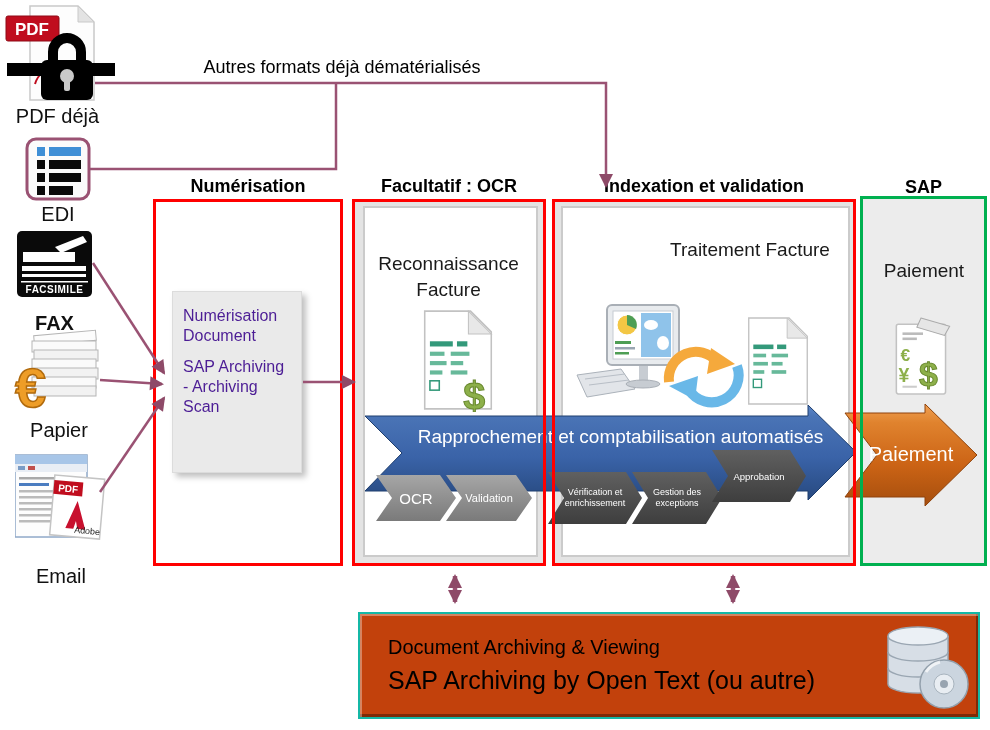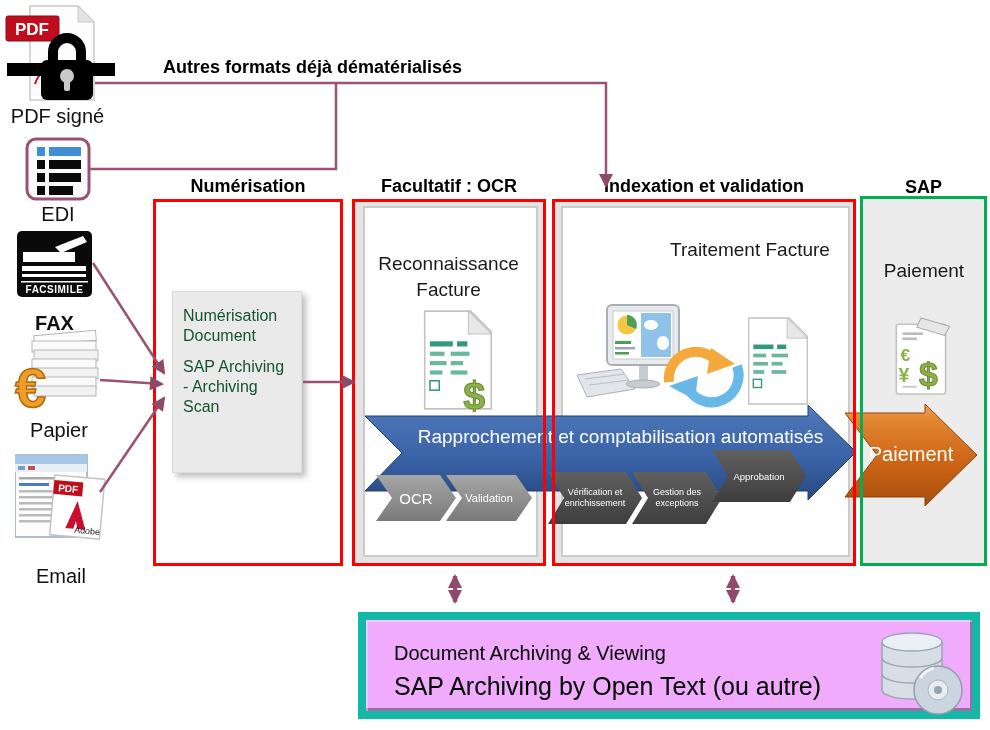--- a/index.html
+++ b/index.html
@@ -3,45 +3,45 @@
 <meta charset="utf-8">
 <style>
   html,body{margin:0;padding:0;background:#fff;}
   #canvas{position:relative;width:990px;height:730px;background:#fff;overflow:hidden;
           font-family:"Liberation Sans",sans-serif;}
   .abs{position:absolute;}
   
   .z0{z-index:0}.z1{z-index:1}.z2{z-index:2}.z4{z-index:4}.z5{z-index:5}.z6{z-index:6}.z7{z-index:7}
 
   .col-header{font-weight:bold;font-size:18px;color:#000;text-align:center;}
-  .note-header{font-weight:bold;font-size:18px;color:#000;}
+  .note-header{font-weight:normal;font-size:18px;color:#000;text-align:center;}
 
   .fill-box{position:absolute;}
   .border-red{position:absolute;border:3px solid #FF0000;background:transparent;}
   .border-green{position:absolute;border:3px solid #00B050;background:transparent;}
   .inner-white{position:absolute;background:#fff;border:2px solid #CBCBCB;}
 
   .scan-box{position:absolute;background:#EAEAEA;border:1px solid #DCDCDC;
-            box-shadow:4px 4px 6px rgba(0,0,0,0.25);color:#14532d;font-size:16px;
+            box-shadow:4px 4px 6px rgba(0,0,0,0.25);color:#4c1d95;font-size:16px;
             line-height:1.25;padding:14px 10px;box-sizing:border-box;}
   .scan-box p{margin:0 0 11px 0;}
 
   .box-title{position:absolute;font-size:19px;color:#1a1a1a;text-align:center;line-height:1.35;}
 
   .src-label{position:absolute;font-size:20px;color:#111;text-align:center;}
 
   .arrow-text{position:absolute;color:#fff;font-size:19px;text-align:center;white-space:nowrap;}
 
   .chevron{position:absolute;display:flex;align-items:center;justify-content:center;
            color:#fff;font-weight:normal;text-align:center;
            clip-path:polygon(0 0,calc(100% - 16px) 0,100% 50%,calc(100% - 16px) 100%,0 100%,16px 50%);}
   .chev-gray{background:linear-gradient(180deg,#A6A6A6,#7A7A7A);}
   .chev-dark{background:linear-gradient(180deg,#606060,#3E3E3E);}
 
-  .archive-box{position:absolute;background:#f0abfc;border:8px solid #14b8a6;
+  .archive-box{position:absolute;background:#c2410c;border:2px solid #14b8a6;
                box-shadow:inset 2px 2px 0 rgba(255,255,255,0.35),inset -2px -3px 0 rgba(0,0,0,0.35);
                box-sizing:border-box;}
   .archive-line1{position:absolute;left:28px;top:22px;font-size:20px;color:#000;}
   .archive-line2{position:absolute;left:28px;top:52px;font-size:25px;color:#000;}
 
   svg{display:block;}
 </style>
 </head>
 <body>
 
@@ -65,21 +65,21 @@
     <path d="M73,2 v16 h16 z" fill="#E3E3E3" stroke="#C9C9C9" stroke-width="1"></path>
     <path d="M30,80 c4,-12 9,-12 11,-3 c2,9 6,-9 11,-4" stroke="#C00D1E" stroke-width="2" fill="none"></path>
     <rect x="1" y="12" width="53" height="25" rx="2" fill="#C00D1E" stroke="#8E0A16"></rect>
     <text x="27" y="31" text-anchor="middle" font-size="17" font-weight="bold" fill="#fff">PDF</text>
     <rect x="2" y="59" width="108" height="13" fill="#000"></rect>
     <path d="M48,62 v-14 a14,14 0 0 1 28,0 v14" fill="none" stroke="#000" stroke-width="10"></path>
     <rect x="36" y="56" width="52" height="40" rx="6" fill="#000"></rect>
     <circle cx="62" cy="72" r="7" fill="#C9C9C9"></circle>
     <rect x="59" y="74" width="6" height="13" rx="2" fill="#C9C9C9"></rect>
   </svg>
-  <div class="src-label z2" style="left:0px;top:105px;width:115px;">PDF signé</div>
+  <div class="src-label z2" style="left:0px;top:105px;width:115px;">PDF déjà</div>
 
   <svg class="abs z2" style="left:25px;top:137px;" width="66" height="64" viewBox="0 0 66 64">
     <rect x="2" y="2" width="62" height="60" rx="9" fill="#FBFBFB" stroke="#9A5273" stroke-width="3"></rect>
     <rect x="12" y="10" width="8" height="9" fill="#3F8FD6"></rect>
       <rect x="24" y="10" width="32" height="9" fill="#3F8FD6"></rect>
     <rect x="12" y="23" width="8" height="9" fill="#0A0A0A"></rect>
       <rect x="24" y="23" width="32" height="9" fill="#0A0A0A"></rect>
     <rect x="12" y="36" width="8" height="9" fill="#0A0A0A"></rect>
       <rect x="24" y="36" width="32" height="9" fill="#0A0A0A"></rect>
     <rect x="12" y="49" width="8" height="9" fill="#0A0A0A"></rect>

